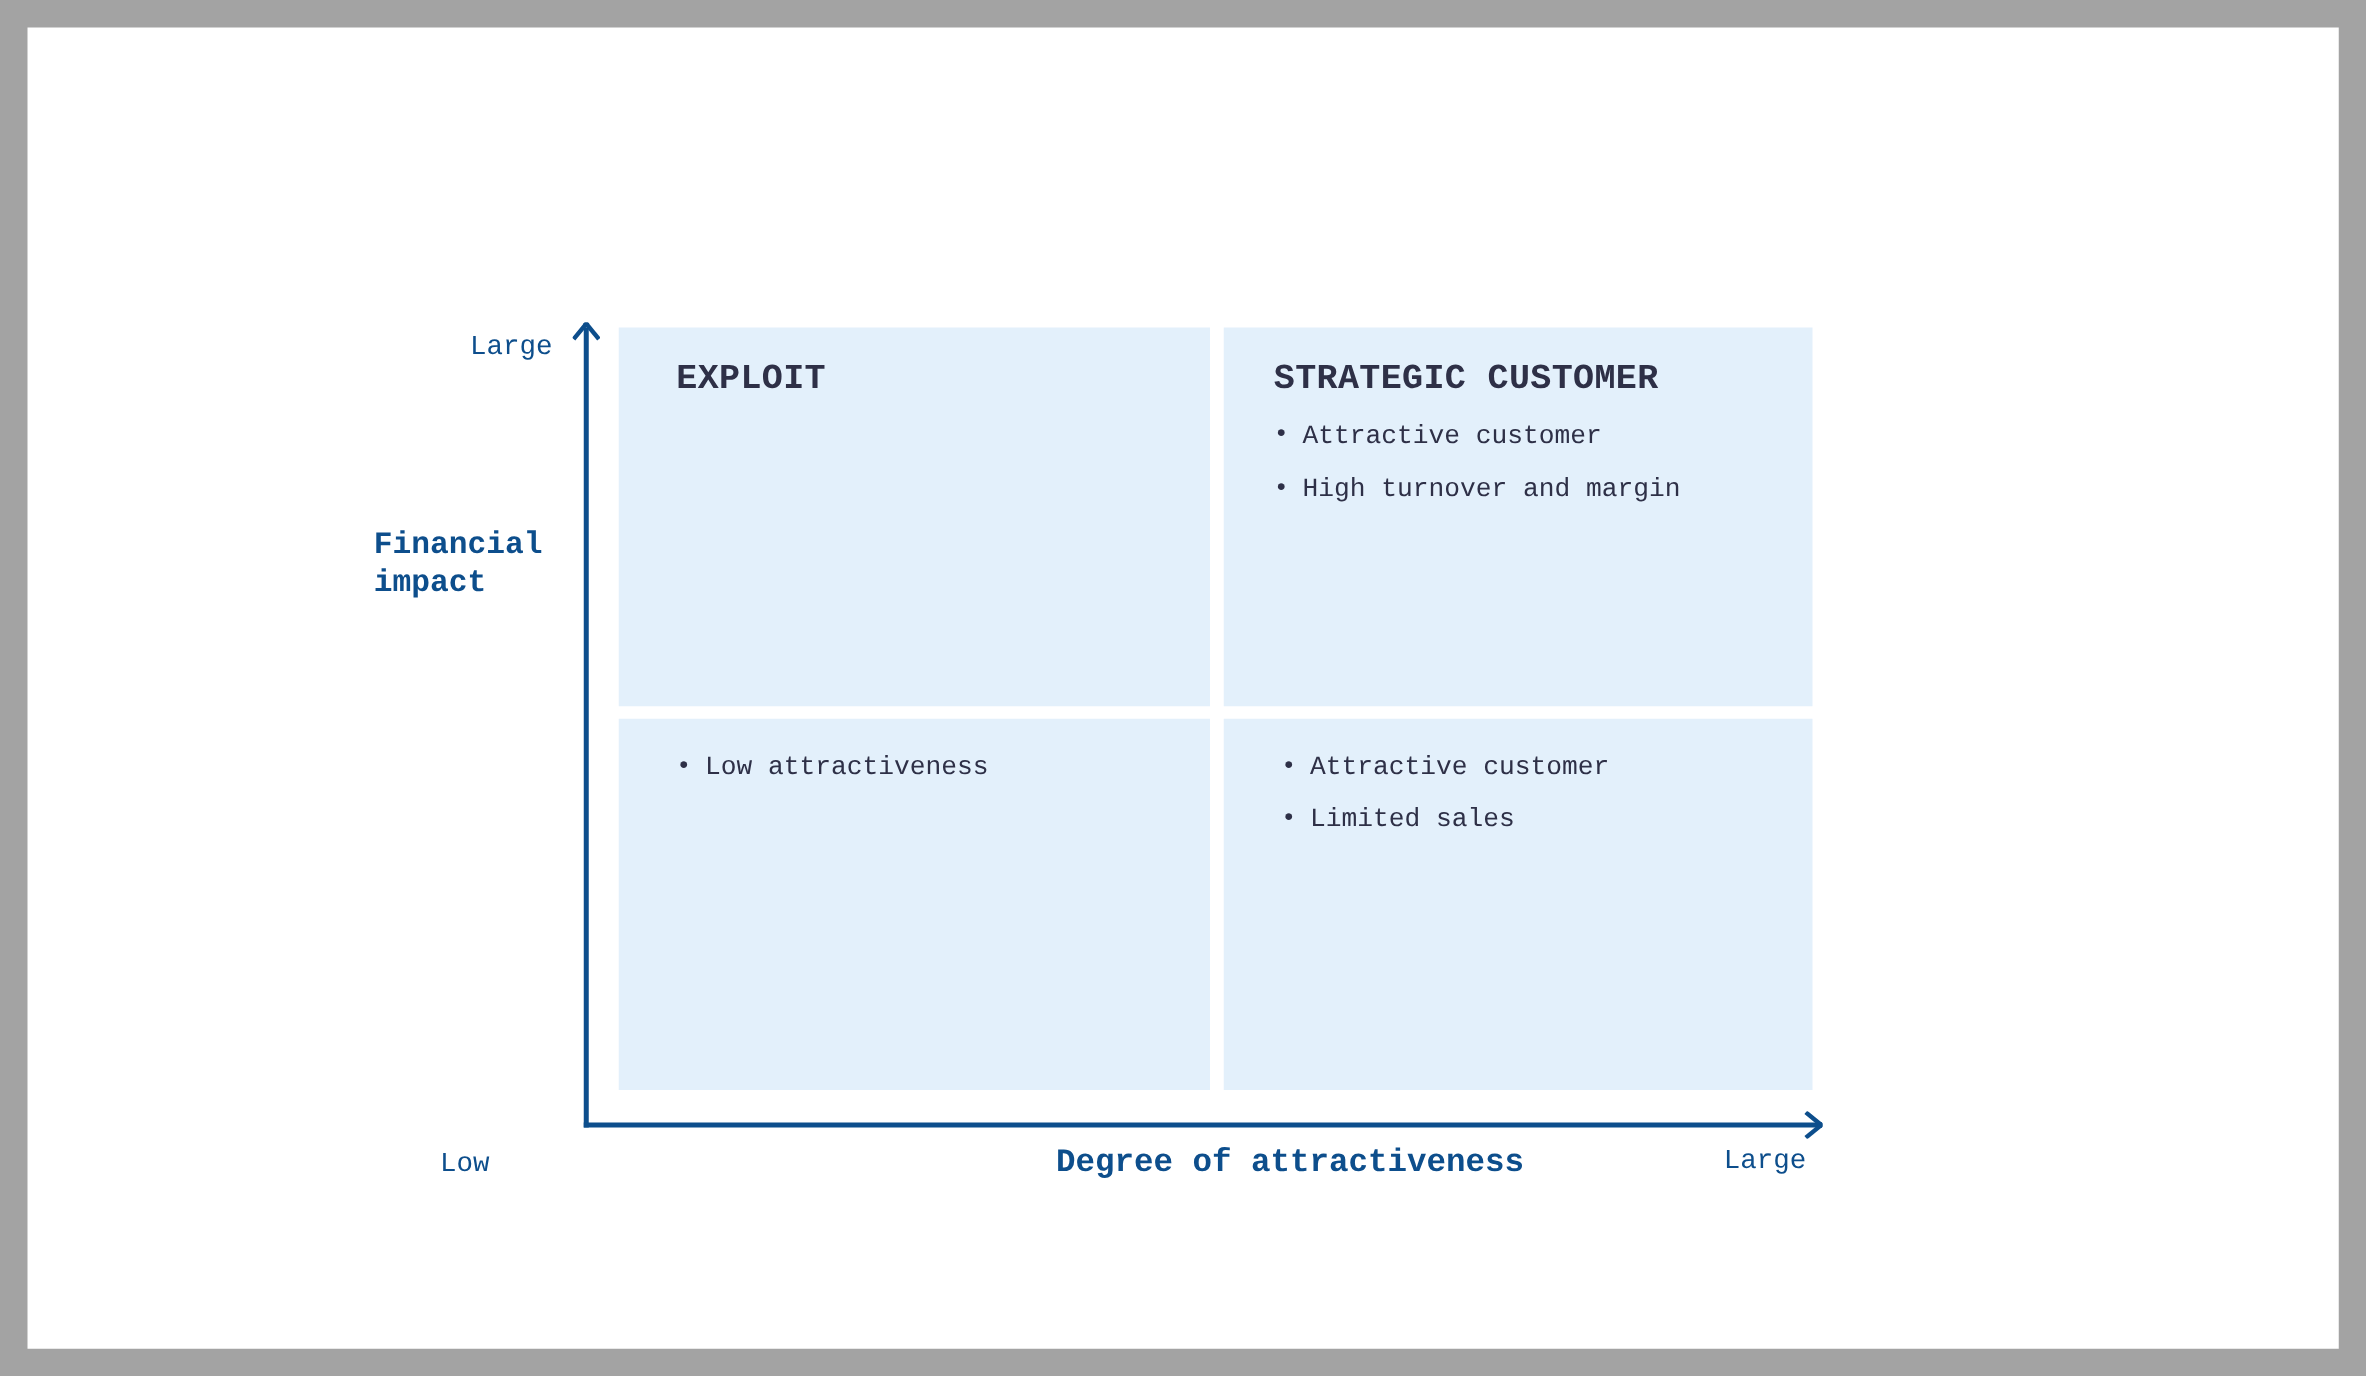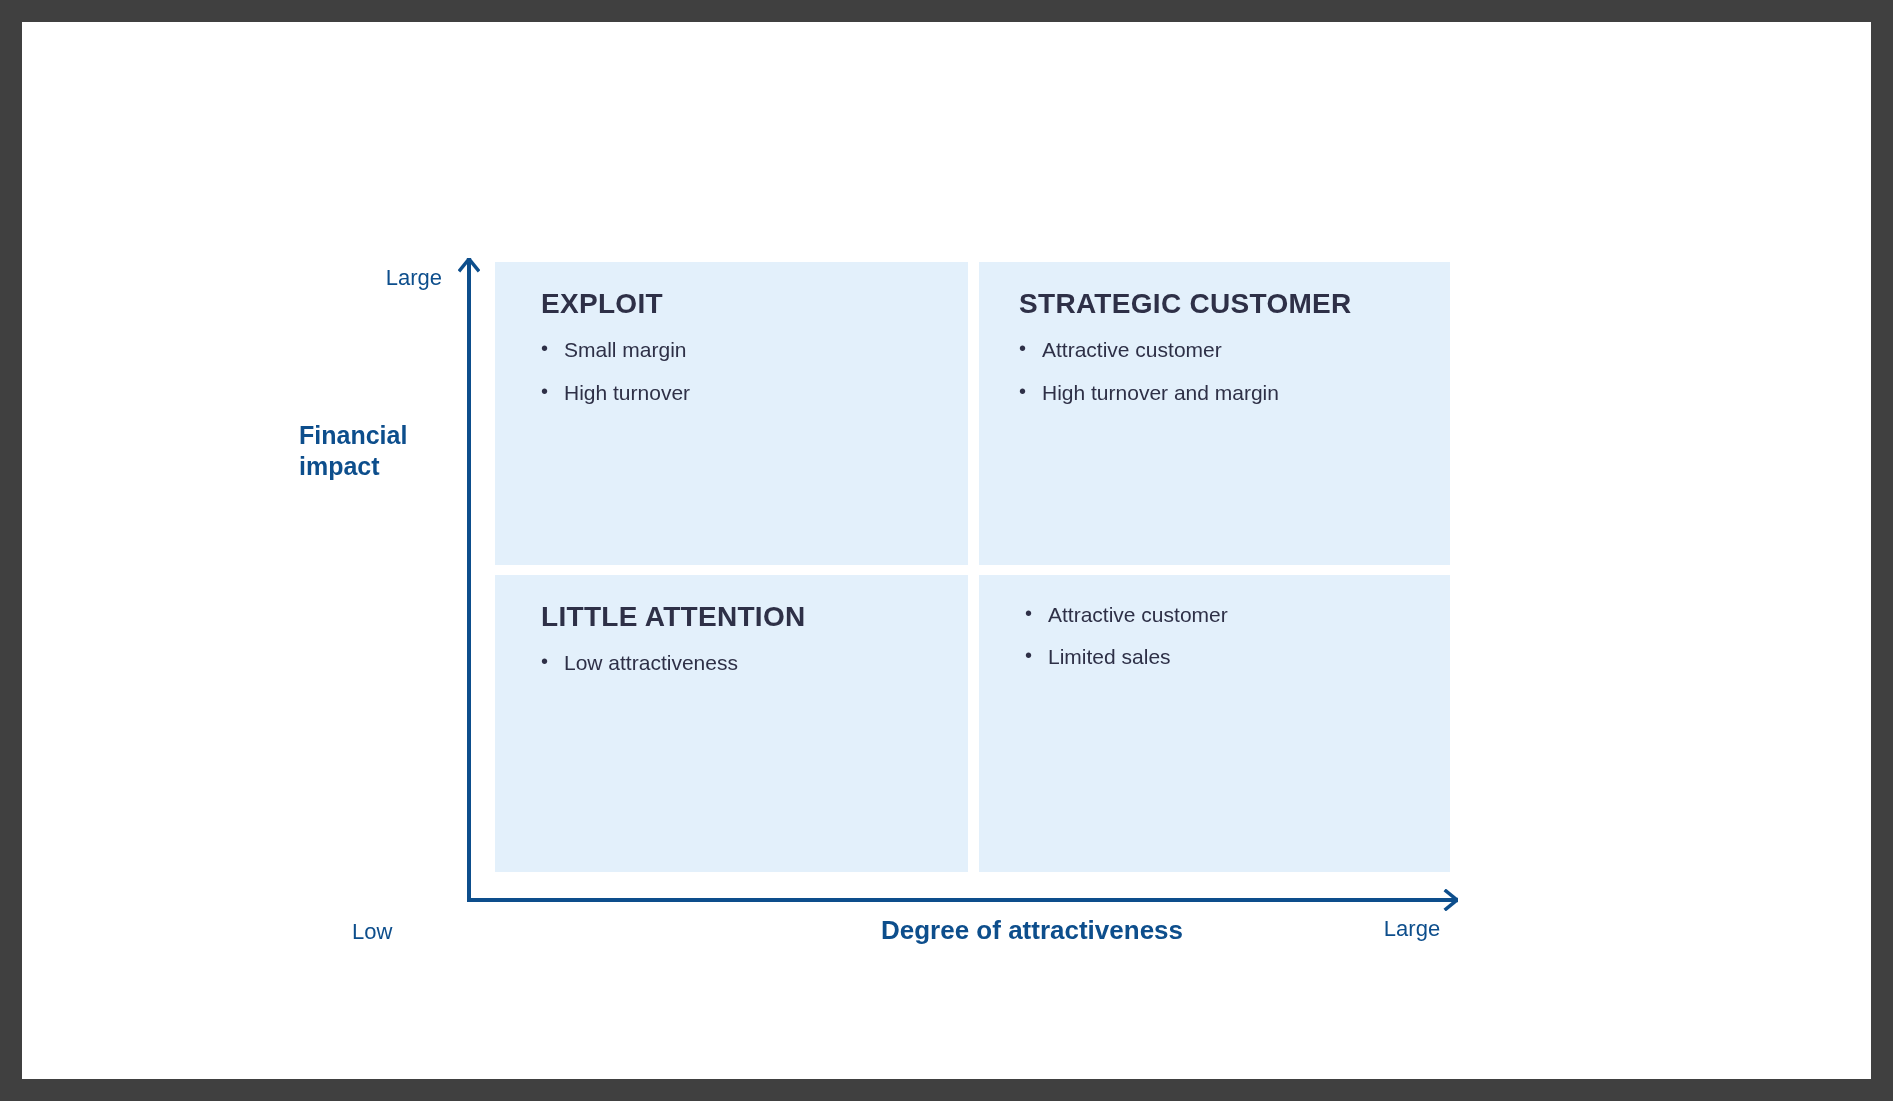--- a/index.html
+++ b/index.html
@@ -13,22 +13,23 @@
     font-family: "Liberation Sans", sans-serif;
     overflow: hidden;
   }
 
   
   #frame {
     position: absolute;
     left: 0; top: 0;
     width: 1893px;
     height: 1101px;
-    background: #404040;
+    background: #a3a3a3;
     box-sizing: border-box;
+    font-family: Liberation Mono, monospace;
   }
   #canvas {
     position: absolute;
     left: 22px;
     top: 22px;
     width: 1849px;
     height: 1057px;
     background: #ffffff;
   }
 
@@ -188,36 +189,31 @@
     </div>
 
     <div id="label-x-min">Low</div>
     <div id="label-x-title">Degree of attractiveness</div>
     <div id="label-x-max">Large</div>
 
     <div id="matrix">
 
       <div class="quadrant" id="q-top-left">
         <div class="q-title">EXPLOIT</div>
-        <ul class="q-list">
-          <li>Small margin</li>
-          <li>High turnover</li>
-        </ul>
       </div>
 
       <div class="quadrant" id="q-top-right">
         <div class="q-title">STRATEGIC CUSTOMER</div>
         <ul class="q-list">
           <li>Attractive customer</li>
           <li>High turnover and margin</li>
         </ul>
       </div>
 
       <div class="quadrant" id="q-bottom-left">
-        <div class="q-title">LITTLE ATTENTION</div>
         <ul class="q-list">
           <li>Low attractiveness</li>
         </ul>
       </div>
 
       <div class="quadrant" id="q-bottom-right">
         <ul class="q-list">
           <li>Attractive customer</li>
           <li>Limited sales</li>
         </ul>

